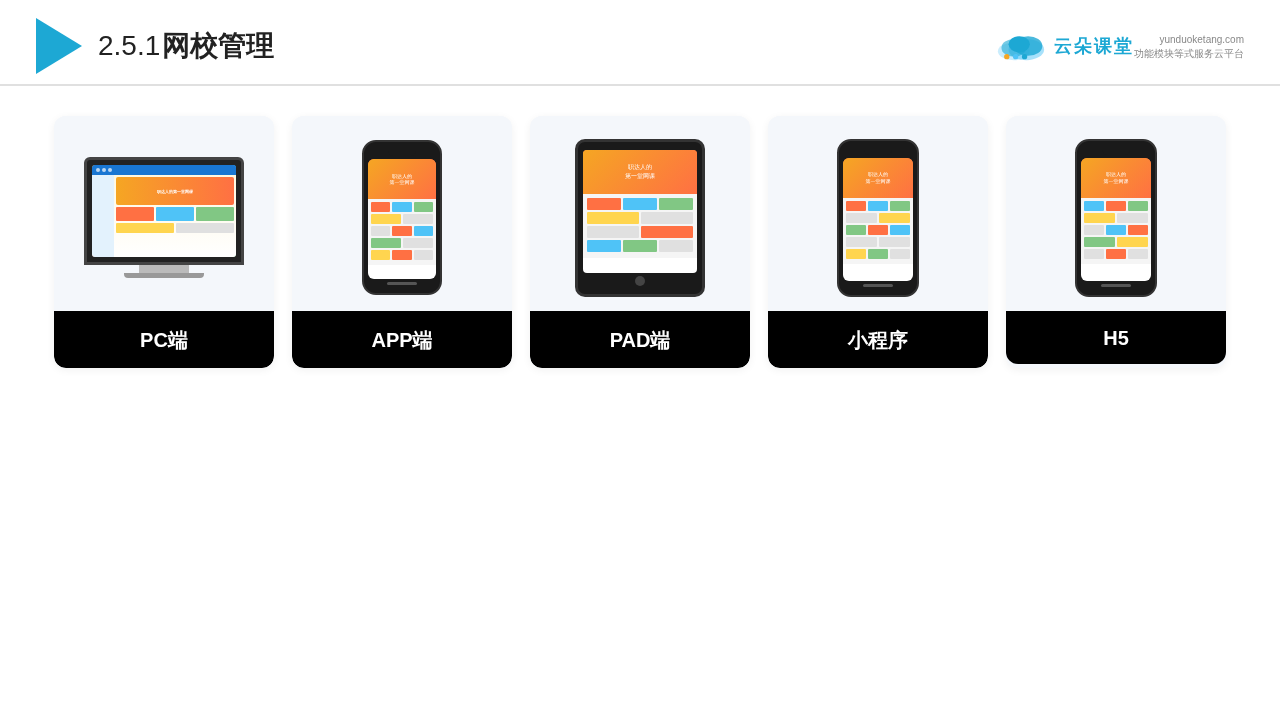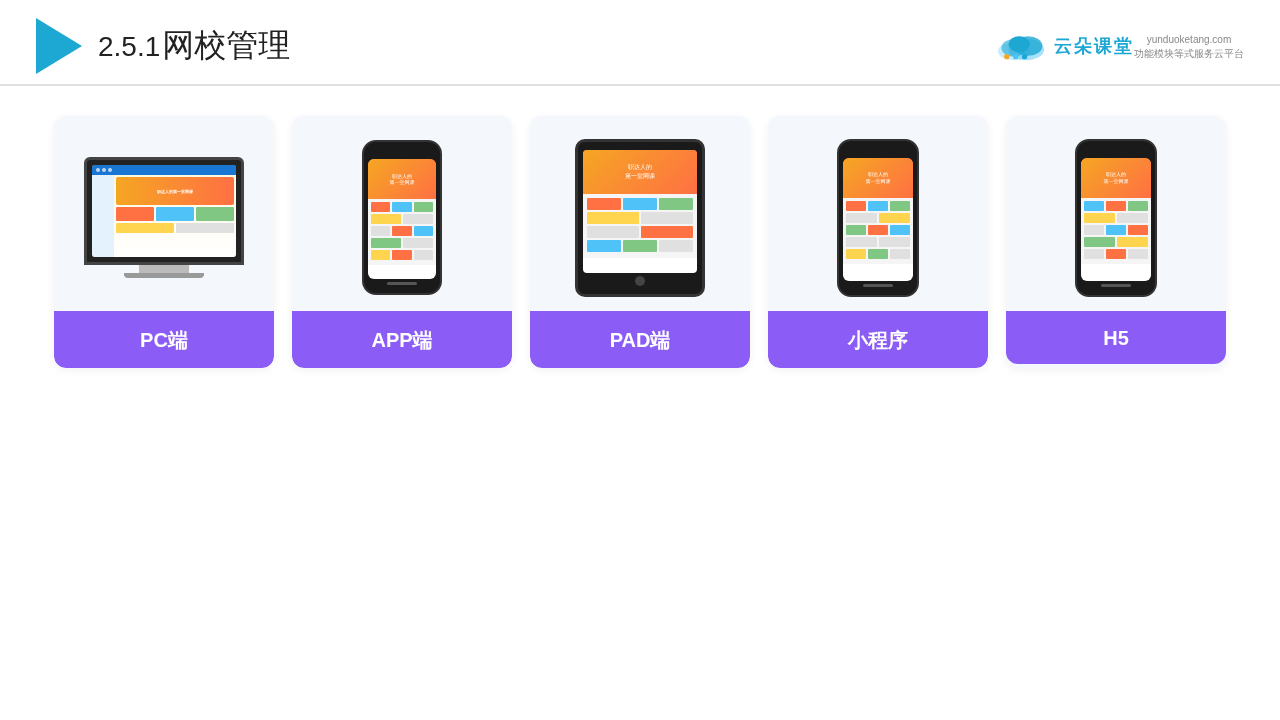--- a/index.html
+++ b/index.html
@@ -58,21 +58,21 @@
     }
     .brand-name {
       font-size: 18px;
       font-weight: bold;
       color: #1da8d4;
       letter-spacing: 2px;
     }
     .brand-sub {
       font-size: 10px;
       color: #888;
-      text-align: center;
+      text-align: right;
       line-height: 1.4;
       margin-top: 1px;
     }
 
     
     .description {
       padding: 30px 60px 20px 60px;
       font-size: 18px;
       color: #333;
       line-height: 2;
@@ -100,21 +100,21 @@
       width: 100%;
       height: 195px;
       display: flex;
       align-items: center;
       justify-content: center;
       padding: 18px 12px 10px 12px;
       background: #f4f7fb;
     }
     .card-label {
       width: 100%;
-      background: #8b5cf6;
+      background: #000000;
       color: #fff;
       text-align: center;
       font-size: 20px;
       font-weight: bold;
       padding: 16px 0 14px 0;
       border-radius: 0 0 12px 12px;
     }
 
     
     .pc-mockup {
@@ -333,22 +333,22 @@
       margin: 3px auto 0 auto;
     }
 
     .section-number {
       font-size: 28px;
       font-weight: normal;
       color: #222;
       margin-right: 2px;
     }
     .section-title-cn {
-      font-size: 32px;
-      font-weight: normal;
+      font-size: 28px;
+      font-weight: bold;
       color: #222;
       text-align: center;
     }
   </style>
 </head>
 <body>
 
 <div class="page">
 
   <div class="header">

